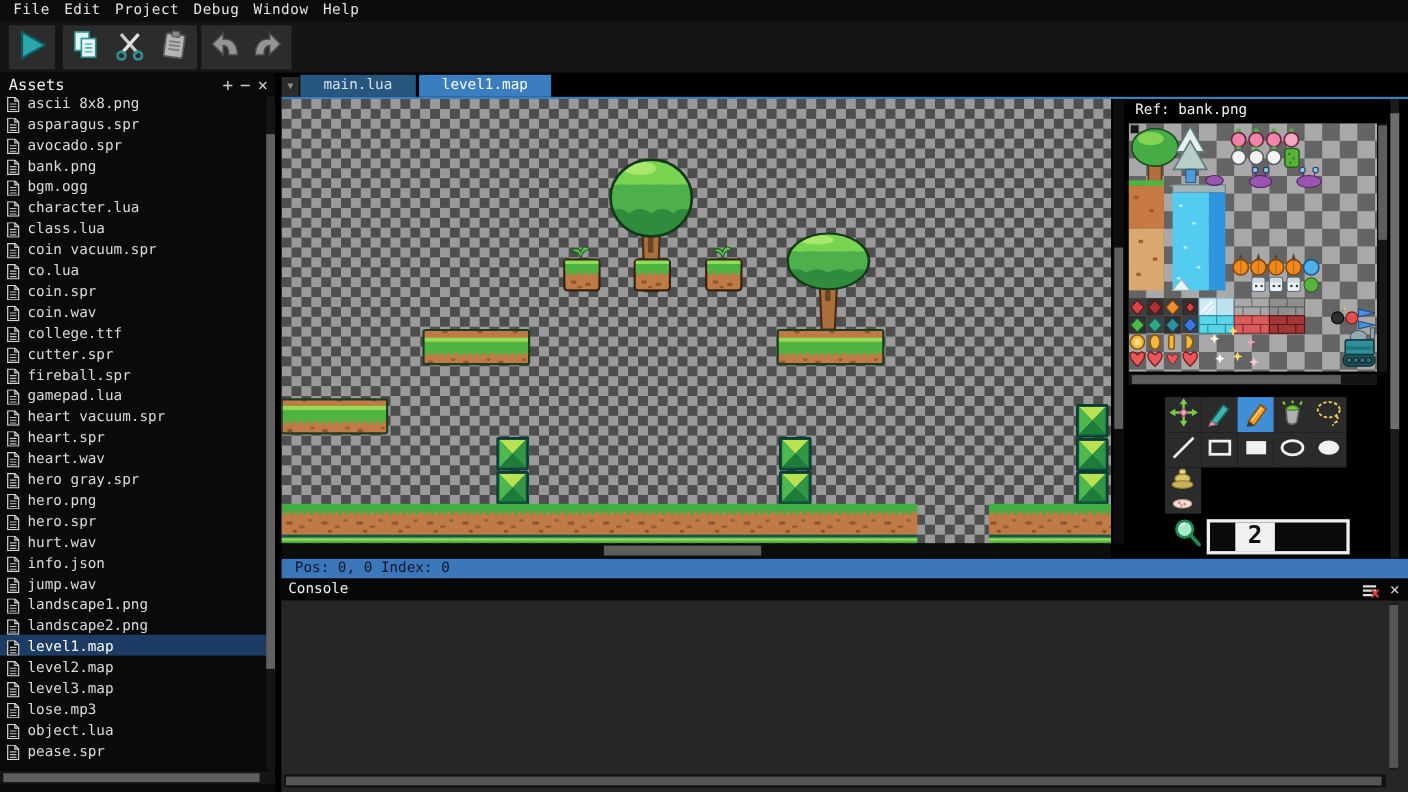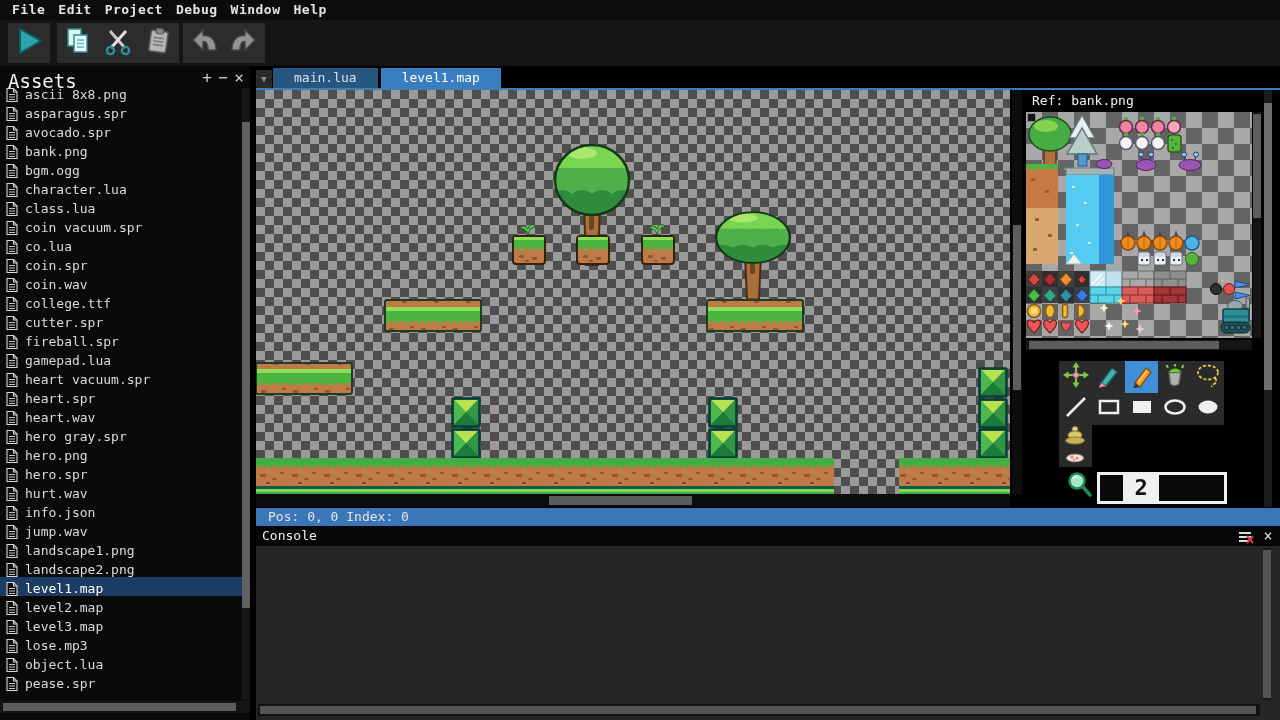--- a/index.html
+++ b/index.html
@@ -2,29 +2,29 @@
 <html><head>
 <meta charset="utf-8">
 <style>
   * { margin:0; padding:0; box-sizing:border-box; }
   html,body { width:1280px; height:720px; overflow:hidden; background:#000;
     font-family:"DejaVu Sans Mono","Liberation Mono",monospace; }
   .abs { position:absolute; }
 
   
   .menubar { position:absolute; left:0; top:0; width:1280px; height:20px; background:#0c0c0c;
-    display:flex; gap:13px; padding-left:12px;font-weight:bold; }
+    display:flex; gap:13px; padding-left:12px; }
   .menu-item { color:#e4e4e4; font-size:13px; line-height:20px; letter-spacing:.5px; cursor:default; }
   .toolbar { position:absolute; left:0; top:20px; width:1280px; height:46px; background:#151515; }
   .tb-group { position:absolute; top:3px; height:40px; background:#2c2c2c; display:flex; gap:2px; padding:2px; }
   .tb-btn { width:38px; height:36px; display:flex; align-items:center; justify-content:center; }
 
   
   .assets { position:absolute; left:0; top:66px; width:250px; height:654px; background:#0a0a0a; }
-  .assets-title { position:absolute; left:8px; top:4px; color:#f0f0f0; font-size:19px; }
+  .assets-title { position:absolute; left:8px; top:4px; color:#f0f0f0; font-size:14px; }
   .assets-btn { position:absolute; top:2px; color:#c8c8c8; font-size:16px; width:14px; text-align:center; }
   .assets-list { position:absolute; left:0; top:22px; width:242px; height:612px; overflow:hidden; }
   .assets-list-inner { position:relative; transform:translateY(-5px); }
   .asset-item { height:19px; display:flex; align-items:flex-end; gap:7px; padding-left:6px;
     color:#dcdcdc; font-size:13px; white-space:nowrap; }
   .asset-item.selected { background:#1d3c63; color:#fff; }
   .asset-item svg { flex:0 0 auto; }
   .scroll-track { position:absolute; background:#151515; }
   .scroll-thumb { position:absolute; background:#5d5d5d; }
 
@@ -51,21 +51,21 @@
   .tool-cell.selected { background:#3e8ed8; }
   .tools-extra { position:absolute; left:37px; top:335px; width:33px; height:42px; background:#2b2b2b;
     display:flex; flex-direction:column; align-items:center; justify-content:center; }
   .zoombox { position:absolute; left:75px; top:382px; width:130px; height:32px;
     border:3px solid #efefef; background:#0a0a0a; }
   .zoomcell { position:absolute; left:23px; top:0; width:36px; height:26px; background:#f0f0f0;
     color:#111; font-size:22px; font-weight:bold; text-align:center; line-height:26px; }
 
   
   .statusbar { position:absolute; left:256px; top:508px; width:1024px; height:18px; background:#3a76b8;
-    color:#e5e5e5; font-size:13px; line-height:18px; padding-left:12px; }
+    color:#0f172a; font-size:13px; line-height:18px; padding-left:12px; }
   .console { position:absolute; left:256px; top:526px; width:1208px; height:194px; background:#262626;padding-left:21px; }
   .console-header { position:absolute; left:0; top:0; width:1024px; height:20px; background:#060606; }
   .console-title { position:absolute; left:6px; top:0; color:#f0f0f0; font-size:13px; line-height:20px; }
   .console-close { position:absolute; right:4px; top:0; color:#d8d8d8; font-size:15px; line-height:20px; width:16px; text-align:center; }
 </style>
 </head>
 <body>
 
 <div class="menubar" id="menubar">
     <span class="menu-item">File</span>

